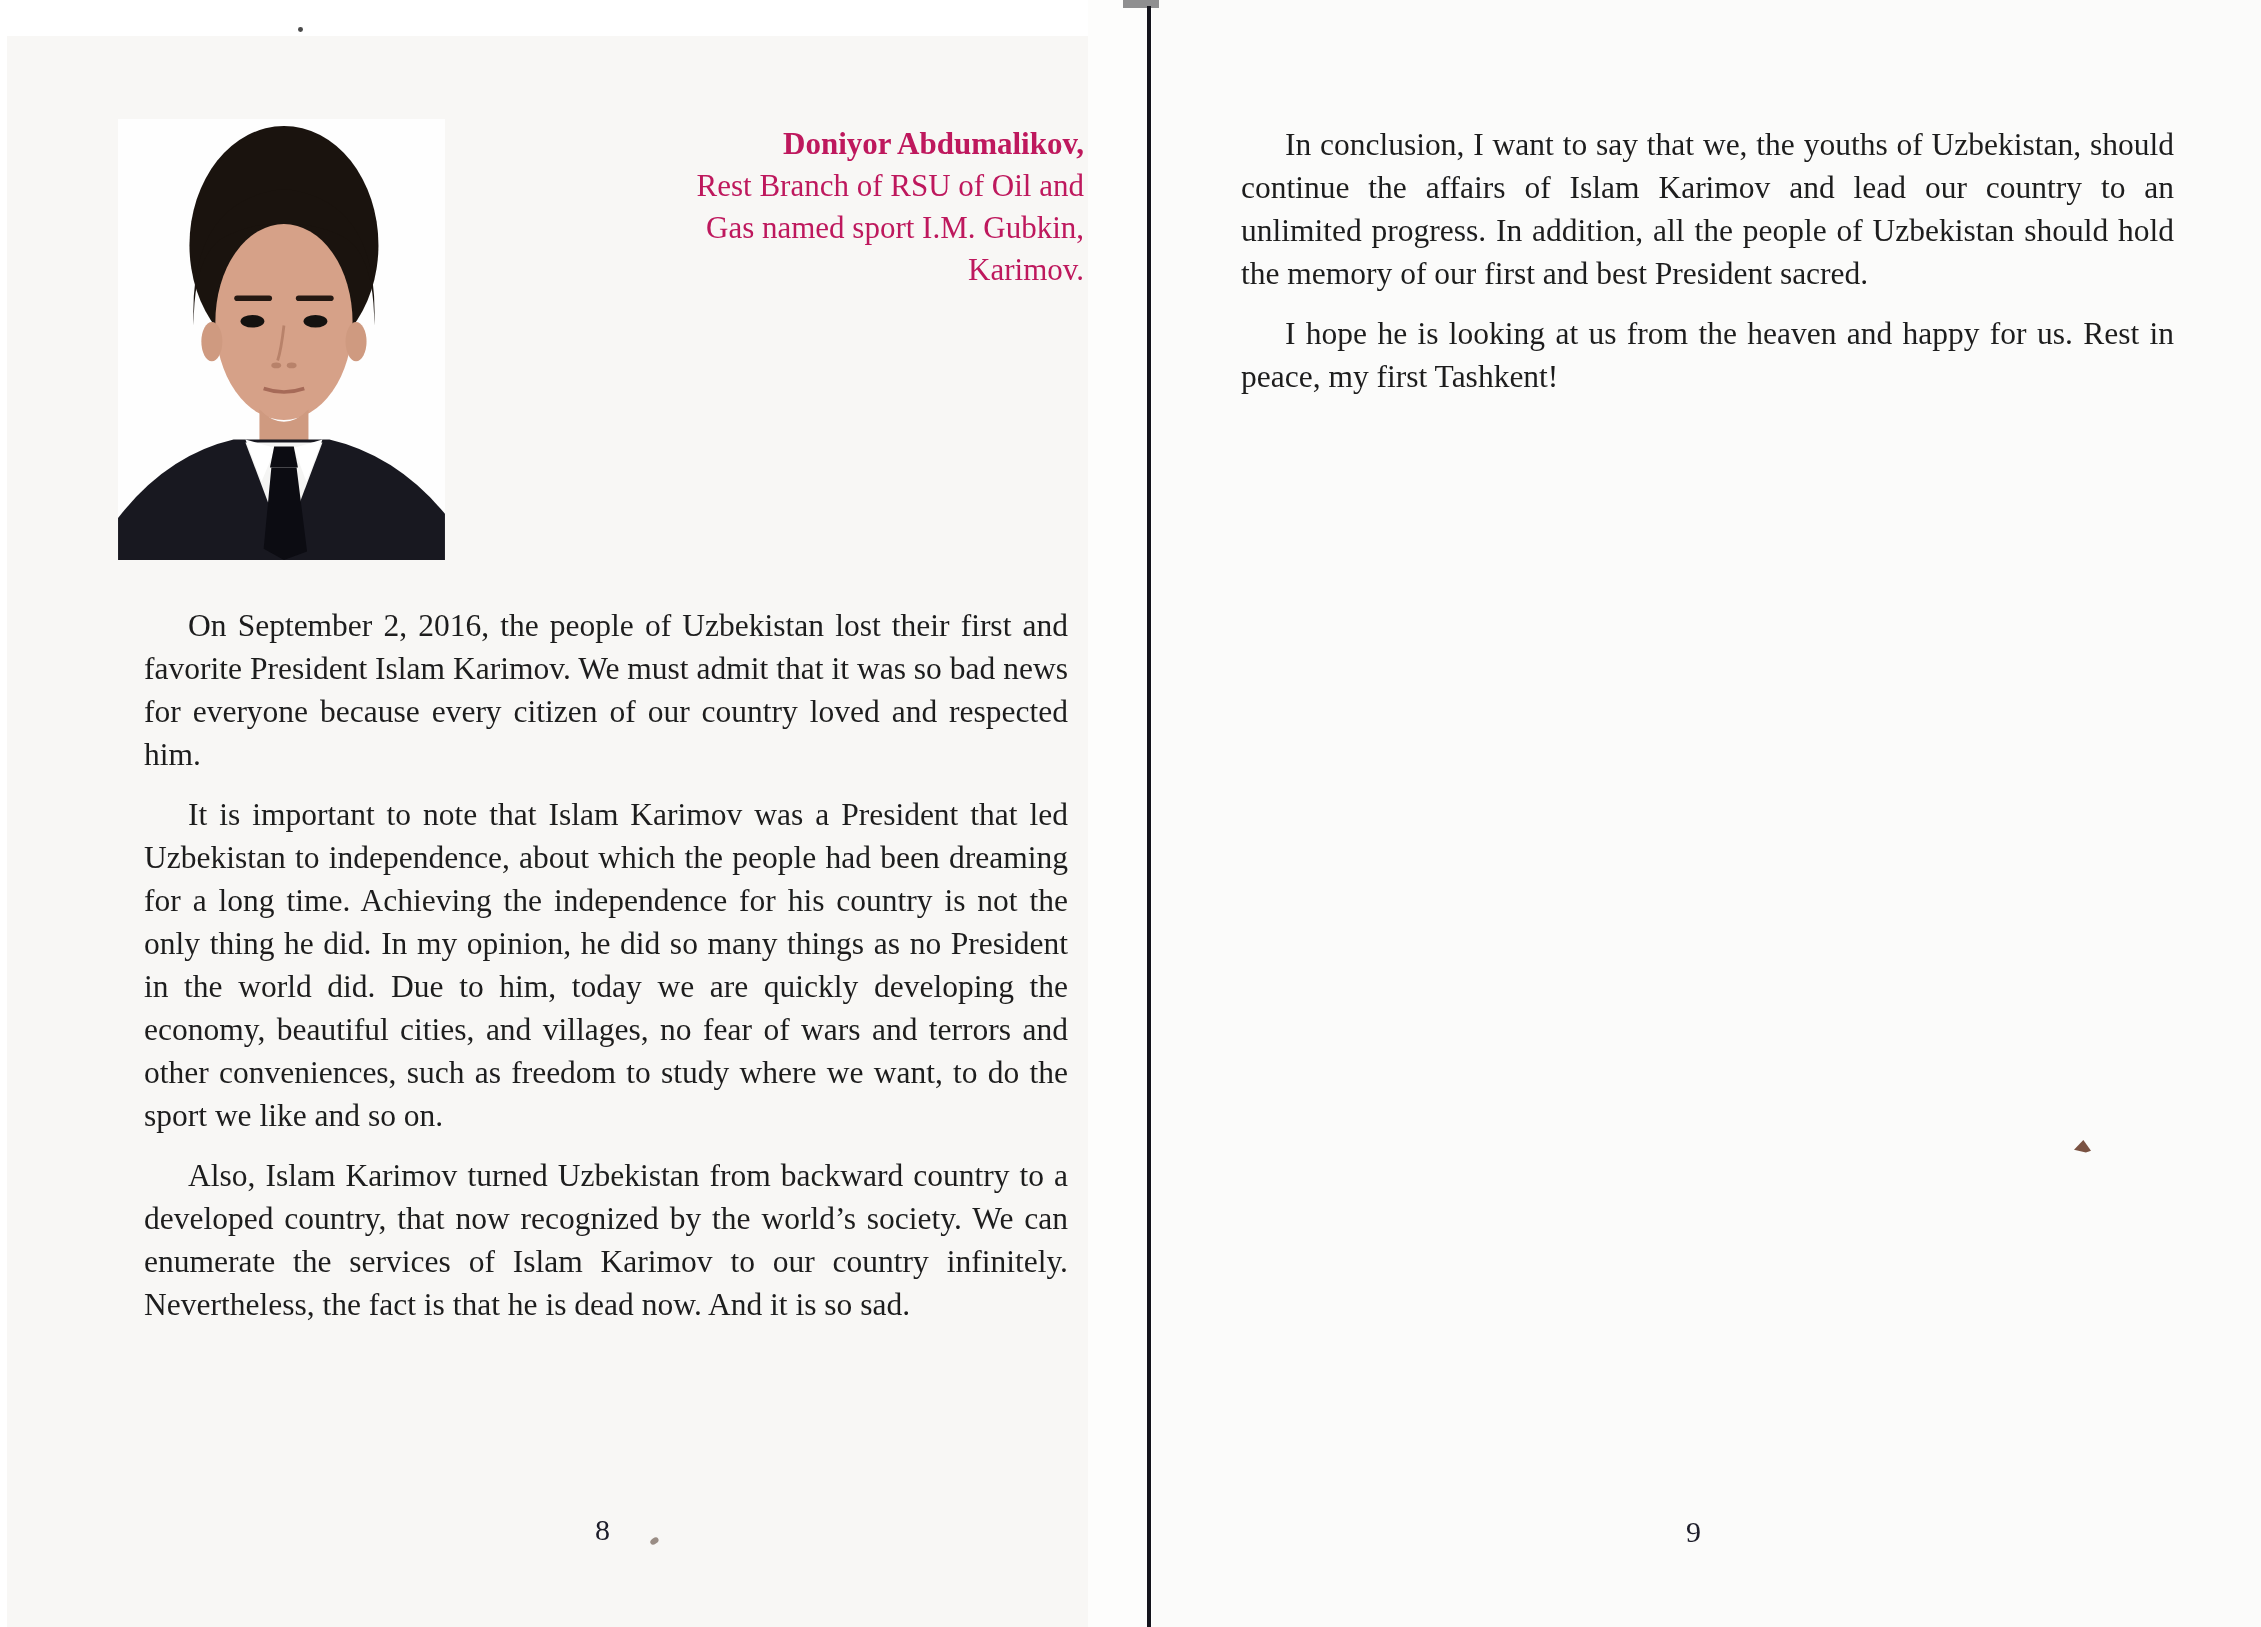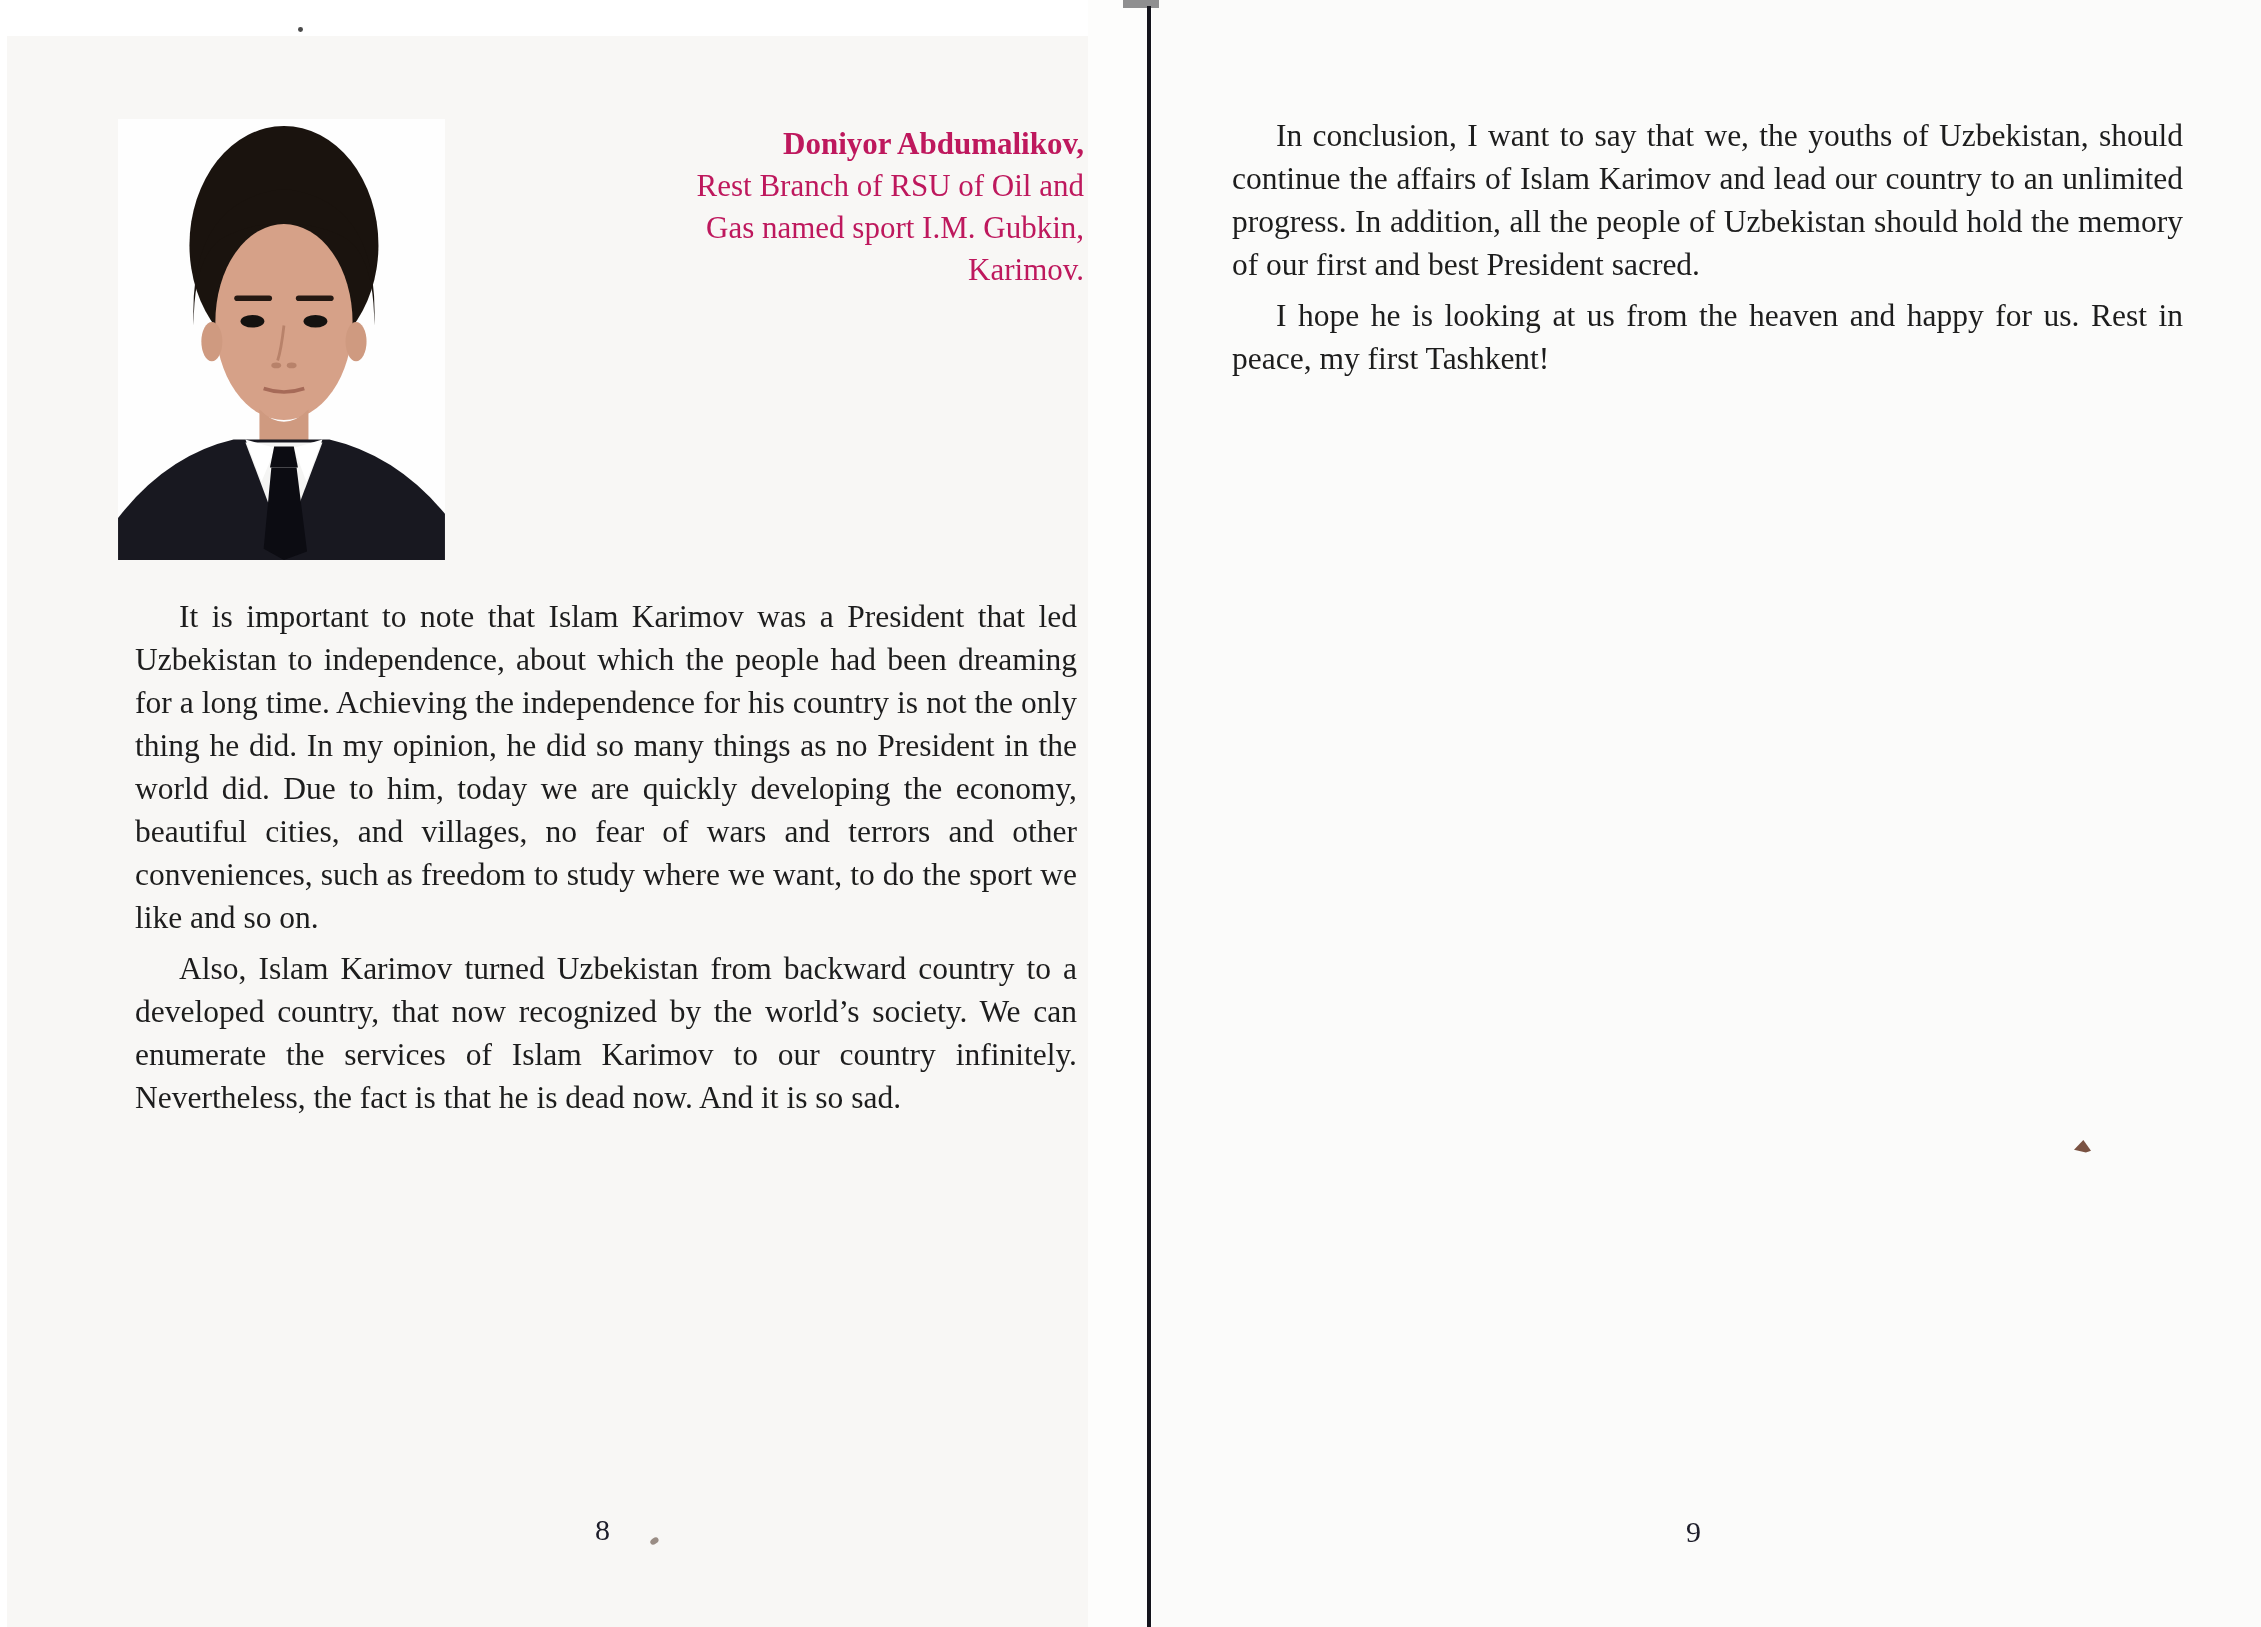--- a/index.html
+++ b/index.html
@@ -62,21 +62,21 @@
     text-align: justify;
     color: #1d1d1d;
   }
   .body-right {
     position: absolute; left: 1224px; top: 106px; width: 967px;
     font-size: 31.5px; line-height: 43px;
     text-align: justify;
     color: #1d1d1d;
   }
   .body-left p, .body-right p {
-    margin: 8px; text-indent: 44px;
+    margin: 17px; text-indent: 44px;
   }
 
   
   .page-num {
     position: absolute; width: 63px;
     text-align: center;
     font-size: 30px; line-height: 35px;
     color: #1d1d2a;
   }
   .page-num.left  { left: 571px;  top: 1512px; }
@@ -141,20 +141,21 @@
   </svg>
 
   <div class="byline">
     <div class="name">Doniyor Abdumalikov,</div>
     <div>Rest Branch of RSU of Oil and</div>
     <div>Gas named sport I.M. Gubkin,</div>
     <div>Karimov.</div>
   </div>
 
   <div class="body-left">
+    <p>On September 2, 2016, the people of Uzbekistan lost their first and favorite President Islam Karimov. We must admit that it was so bad news for everyone because every citizen of our country loved and respected him.</p>
     <p>It is important to note that Islam Karimov was a President that led Uzbekistan to independence, about which the people had been dreaming for a long time. Achieving the independence for his country is not the only thing he did. In my opinion, he did so many things as no President in the world did. Due to him, today we are quickly developing the economy, beautiful cities, and villages, no fear of wars and terrors and other conveniences, such as freedom to study where we want, to do the sport we like and so on.</p>
     <p>Also, Islam Karimov turned Uzbekistan from backward country to a developed country, that now recognized by the world’s society. We can enumerate the services of Islam Karimov to our country infinitely. Nevertheless, the fact is that he is dead now. And it is so sad.</p>
   </div>
 
   <div class="body-right">
     <p>In conclusion, I want to say that we, the youths of Uzbekistan, should continue the affairs of Islam Karimov and lead our country to an unlimited progress. In addition, all the people of Uzbekistan should hold the memory of our first and best President sacred.</p>
     <p>I hope he is looking at us from the heaven and happy for us. Rest in peace, my first Tashkent!</p>
   </div>
 
   <div class="page-num left">8</div>

